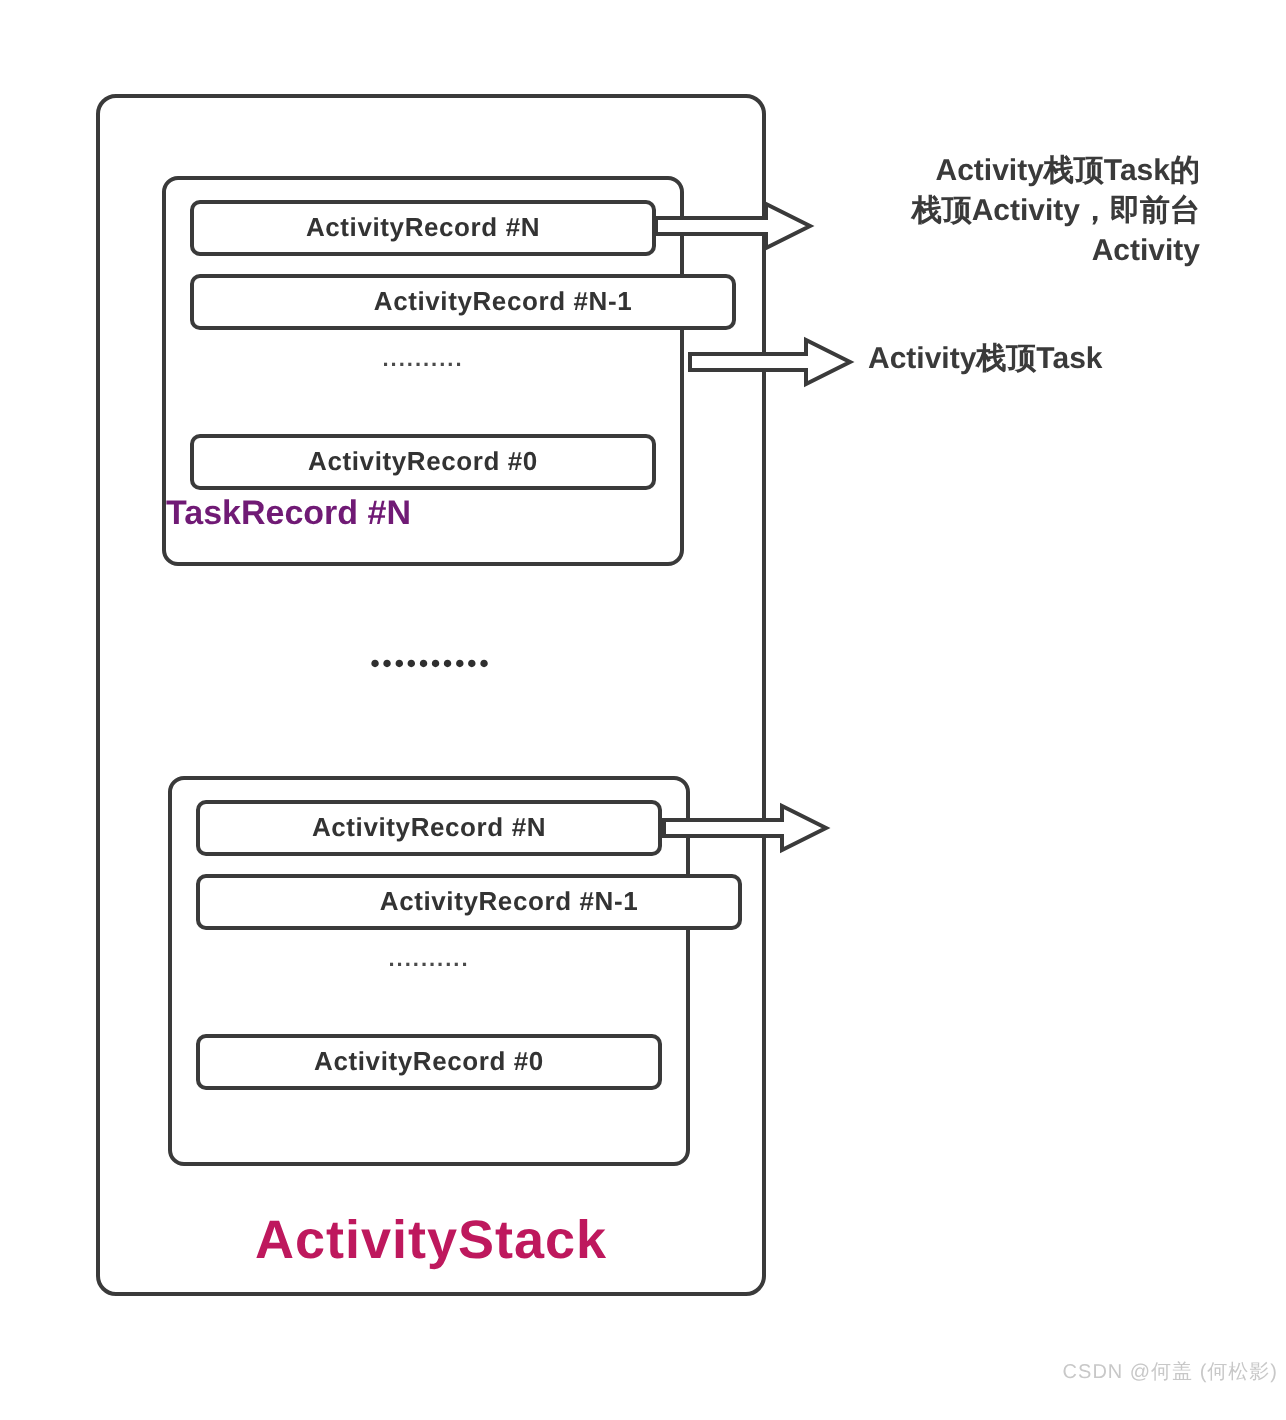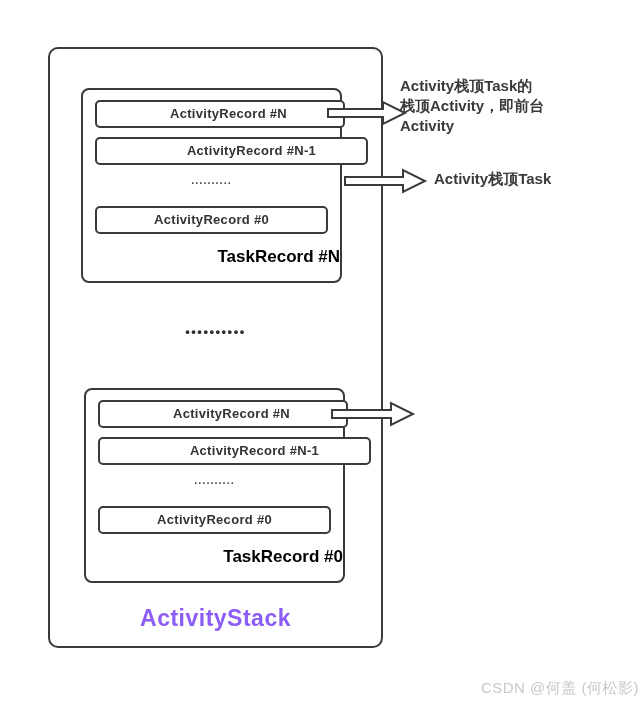--- a/index.html
+++ b/index.html
@@ -22,23 +22,23 @@
     width: 331px; height: 597px;
     border: 2px solid #3a3a3a;
     border-radius: 10px;
     background: #ffffff;
   }
   .stack-label {
     position: absolute;
     left: 0; right: 0;
     top: 556px;
     text-align: center;
-    font-size: 23px;
+    font-size: 27px;
     font-weight: bold;
-    color: #8b5cf6;
+    color: #be185d;
     letter-spacing: 0.5px;
   }
   .stack-ellipsis {
     position: absolute;
     left: 0; right: 0;
     top: 275px;
     text-align: center;
     font-size: 13px;
     font-weight: bold;
     letter-spacing: 1.5px;
@@ -60,68 +60,68 @@
     border: 2px solid #3a3a3a;
     border-radius: 5px;
     background: #ffffff;
     text-align: center;
     line-height: 24px;
     font-size: 13px;
     font-weight: bold;
     color: #333333;
     letter-spacing: 0.3px;
   }
-  .rec-0 { top: 10px; padding-left: 17px; }
+  .rec-0 { top: 10px; }
   .rec-1 { top: 47px; padding-left: 40px; }
-  .rec-2 { top: 116px; }
+  .rec-2 { top: 127px; }
   .task-ellipsis {
     position: absolute;
     left: 0; right: 0;
     top: 84px;
     text-align: center;
     font-size: 11px;
     font-weight: bold;
     letter-spacing: 1px;
     color: #4a4a4a;
   }
   .task-label {
     position: absolute;
     left: 0; right: 0;
     top: 157px;
-    text-align: right;
+    text-align: left;
     font-size: 17px;
     font-weight: bold;
-    color: #000000;
+    color: #701a75;
   }
   .arrow-layer {
     position: absolute;
     left: 0; top: 0;
     width: 643px; height: 710px;
     pointer-events: none;
   }
   .annotation {
     position: absolute;
     font-size: 15px;
     font-weight: bold;
     color: #3a3a3a;
     white-space: pre-line;
     text-align: center;
   }
   .ann-0 {
     left: 400px; top: 76px;
     width: 200px;
-    text-align: left;
+    text-align: right;
     line-height: 20px;
   }
   .ann-1 { left: 434px; top: 170px; }
   .ann-2 { left: 428px; top: 403px; }
   .watermark {
     position: absolute;
     right: 4px; top: 679px;
-    font-size: 15px;
+    font-size: 10px;
     color: #c8c8c8;
     text-shadow: 1px 1px 0 #ffffff;
     letter-spacing: 0.5px;
   }
 </style>
 </head>
 <body>
 
 <div class="canvas">
 
@@ -135,21 +135,20 @@
       <div class="task-label">TaskRecord #N</div>
     </div>
 
     <div class="stack-ellipsis">••••••••••</div>
 
     <div class="task-box task-0">
       <div class="record rec-0">ActivityRecord #N</div>
       <div class="record rec-1">ActivityRecord #N-1</div>
       <div class="task-ellipsis">..........</div>
       <div class="record rec-2">ActivityRecord #0</div>
-      <div class="task-label">TaskRecord #0</div>
     </div>
 
     <div class="stack-label">ActivityStack</div>
   </div>
 
   <svg class="arrow-layer" width="643" height="710" viewBox="0 0 643 710">
     <polygon points="328,109 383,109 383,102 405,113 383,124 383,117 328,117" fill="#ffffff" stroke="#3a3a3a" stroke-width="2" stroke-linejoin="miter"></polygon>
     <polygon points="345,177 403,177 403,170 425,181 403,192 403,185 345,185" fill="#ffffff" stroke="#3a3a3a" stroke-width="2" stroke-linejoin="miter"></polygon>
     <polygon points="332,410 391,410 391,403 413,414 391,425 391,418 332,418" fill="#ffffff" stroke="#3a3a3a" stroke-width="2" stroke-linejoin="miter"></polygon>
   </svg>

